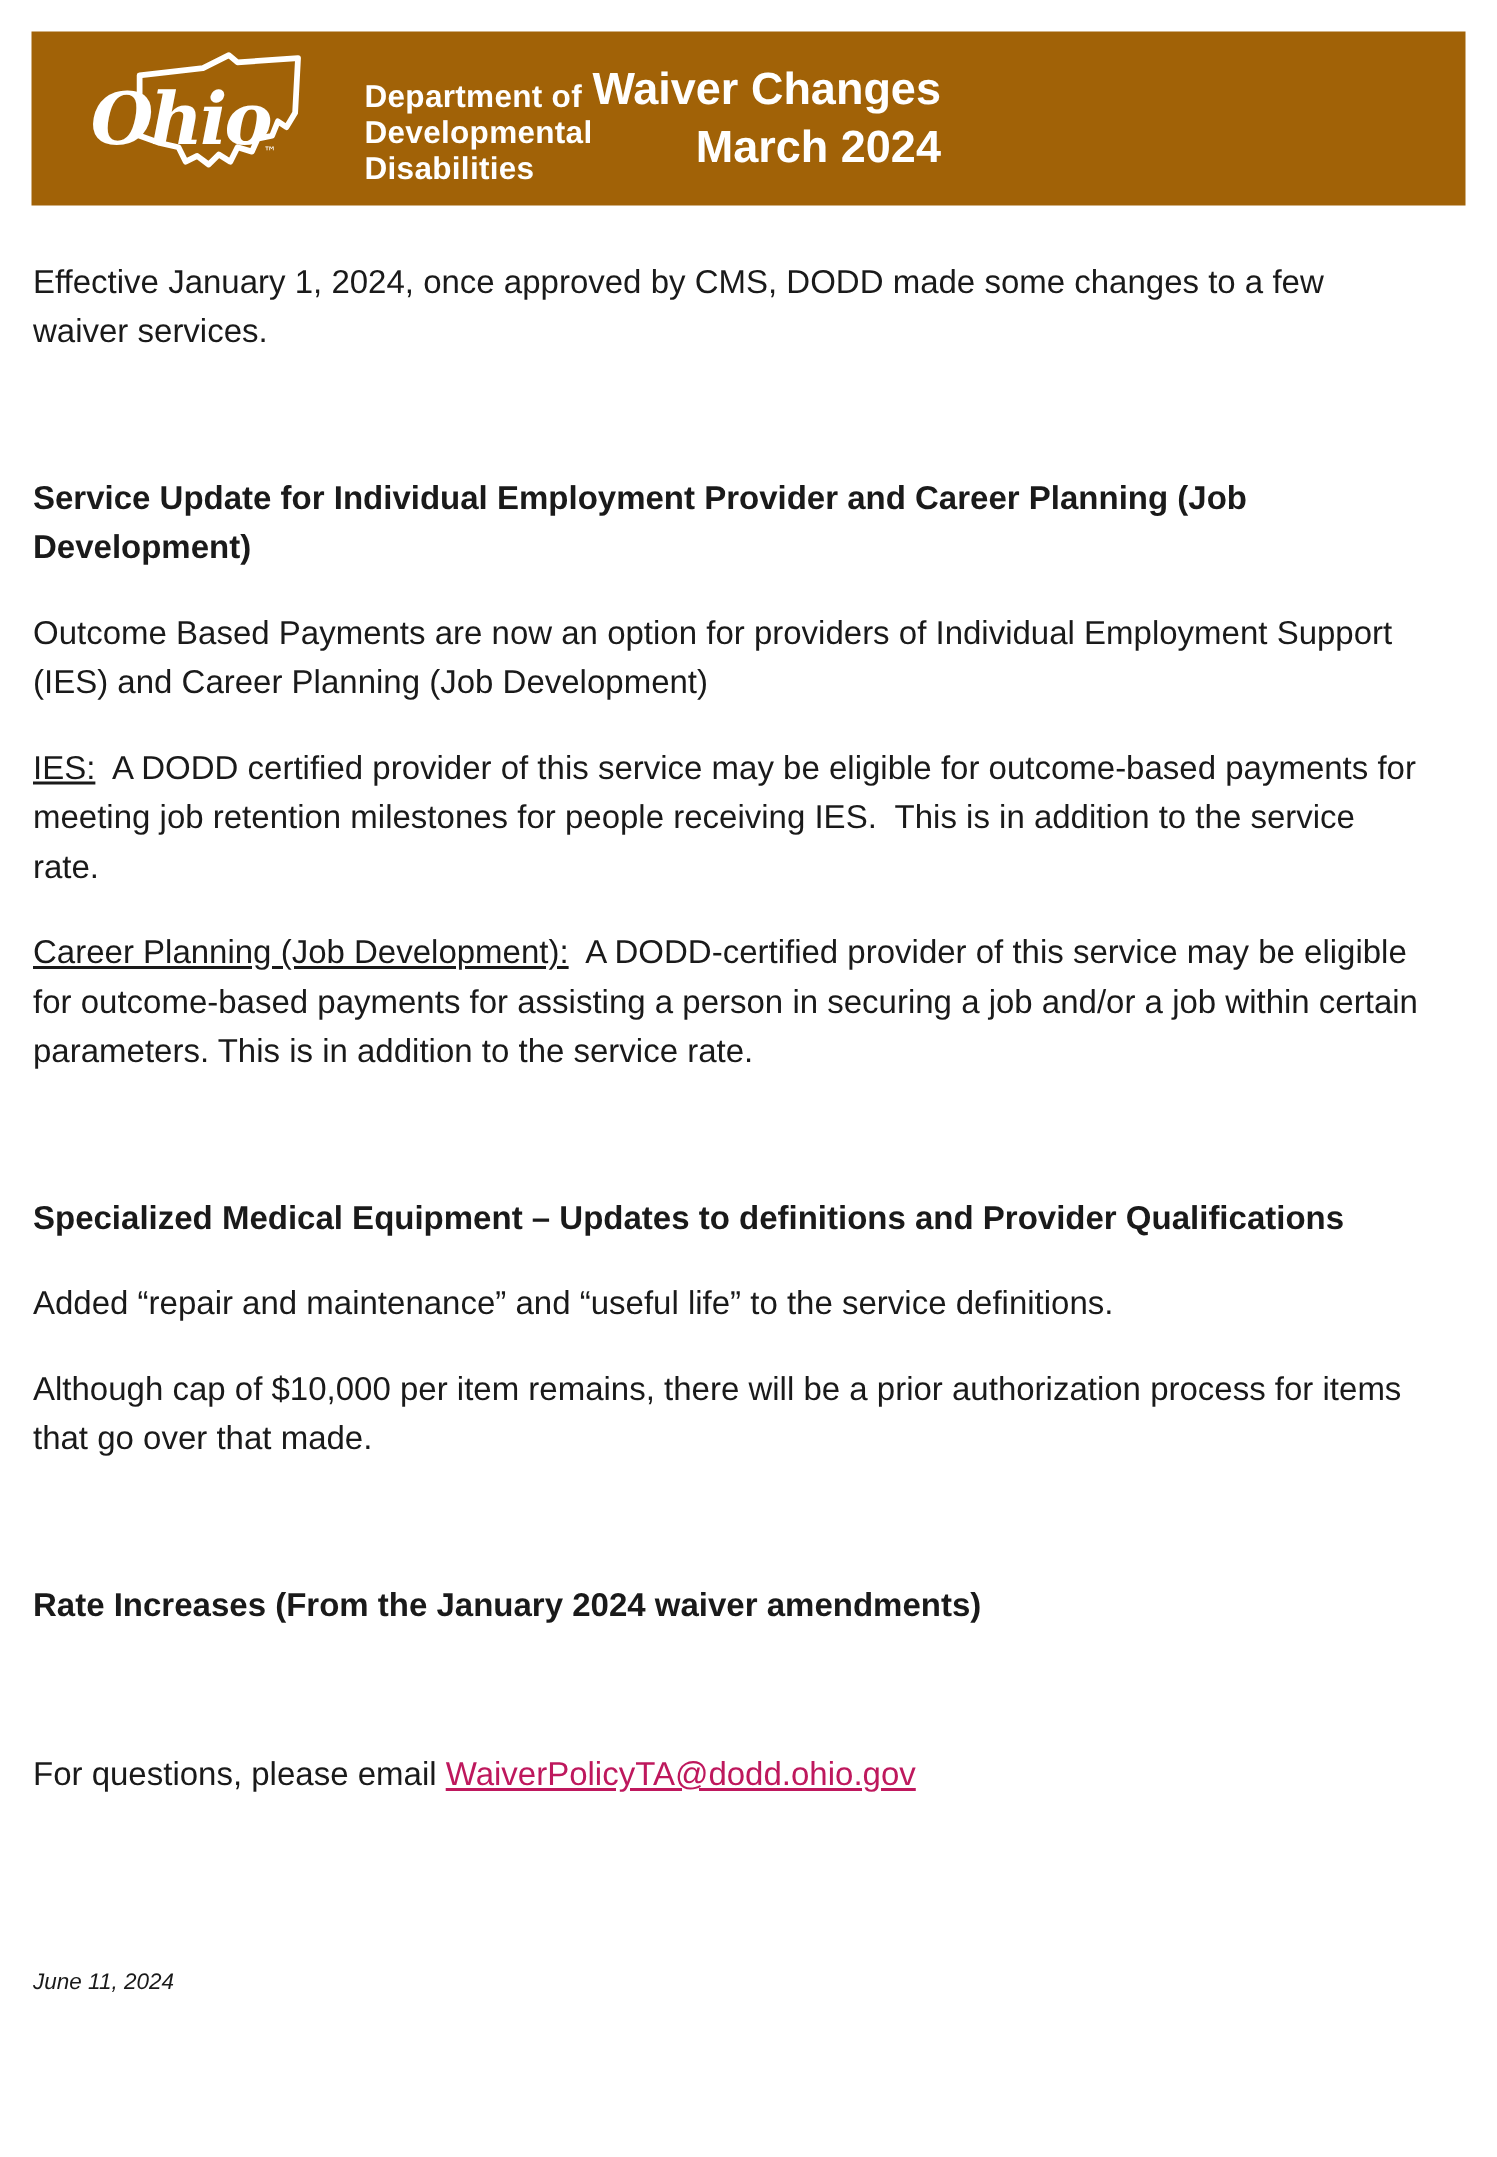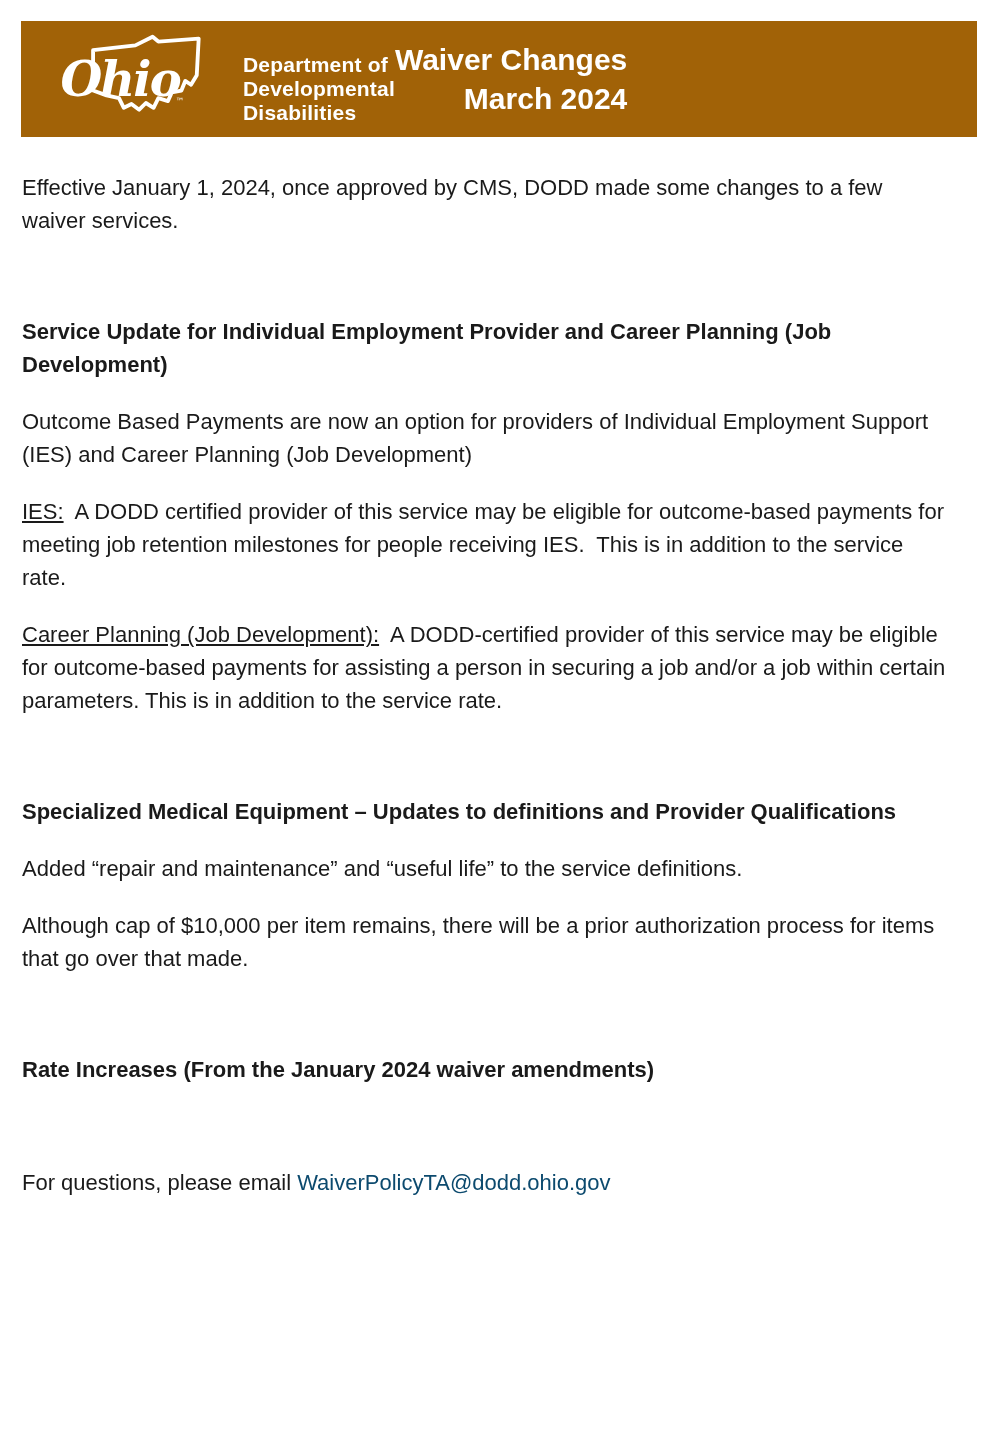--- a/index.html
+++ b/index.html
@@ -48,21 +48,22 @@
     font-size: 22px;
     line-height: 33px;
   }
   .content p.intro { margin-top: 34px; }
   .content p.heading { font-weight: bold; }
   .content p.gap-lg { margin-top: 78px; }
   .content p.contact { margin-top: 80px; }
   .prewrap { white-space: pre-wrap; }
   .underline { text-decoration: underline; }
   .email-link {
-    color: #0c4a6e;
+    color: #be185d;
+    text-decoration: underline;
     cursor: pointer;
   }
   .footer-date {
     margin-top: 114px !important;
     font-size: 15px !important;
     line-height: 18px !important;
     font-style: italic;
   }
 </style>
 </head>
@@ -105,16 +106,17 @@
 
     <p>Added “repair and maintenance” and “useful life” to the service definitions.</p>
 
     <p>Although cap of $10,000 per item remains, there will be a prior authorization process for items that go over that made.</p>
 
     <p class="heading gap-lg">Rate Increases (From the January 2024 waiver amendments)</p>
 
 
     <p class="contact prewrap"><span>For questions, please email </span><a class="email-link">WaiverPolicyTA@dodd.ohio.gov</a></p>
 
+    <p class="footer-date">June 11, 2024</p>
 
   </main>
 
 </div>
 
 </body></html>

